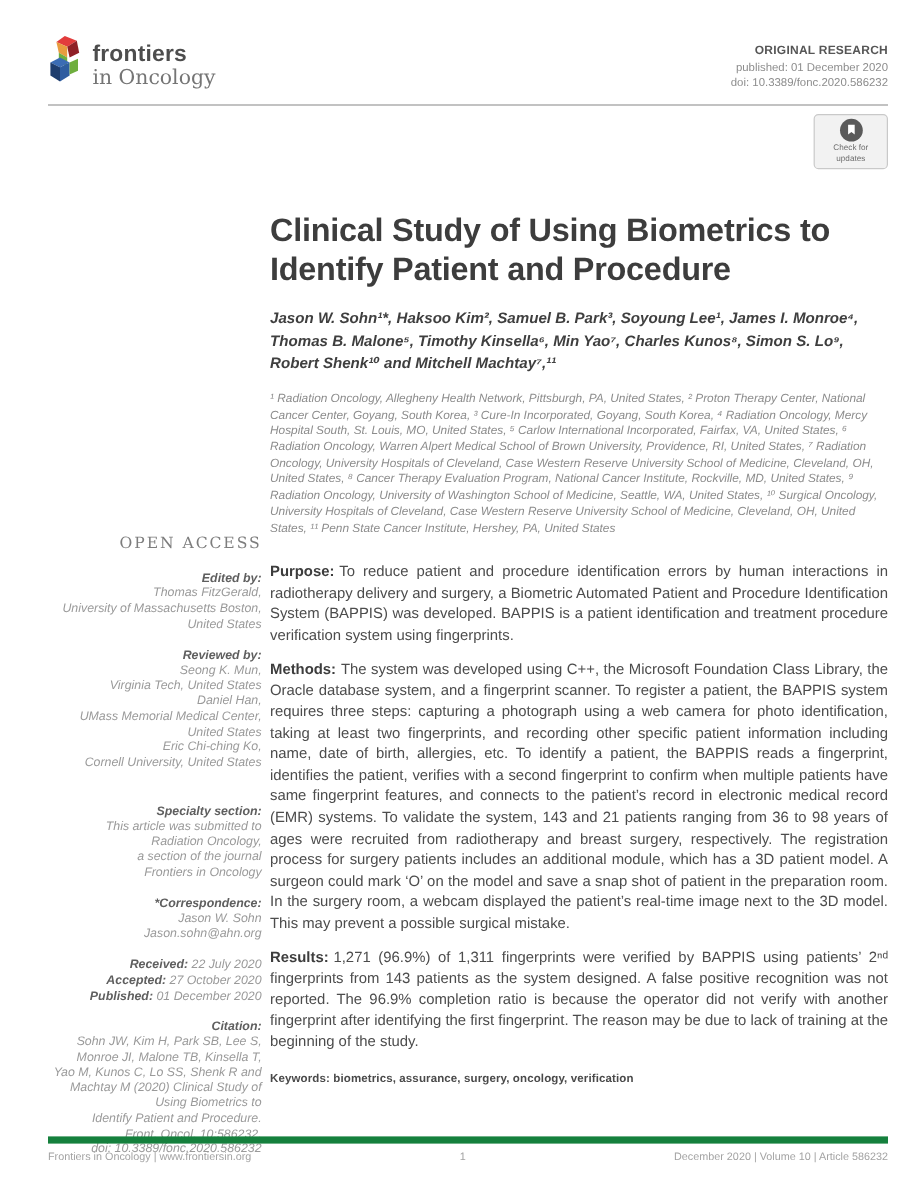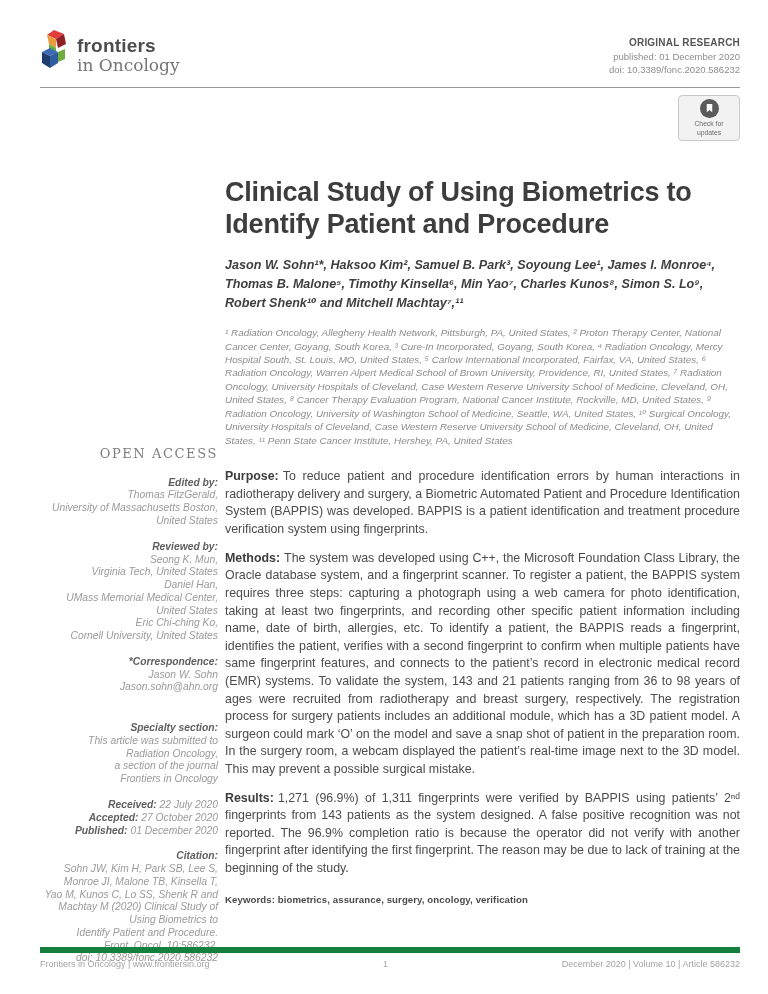--- a/index.html
+++ b/index.html
@@ -165,32 +165,32 @@
         <div class="sb-label">Reviewed by:</div>
         <div class="sb-text">Seong K. Mun,
 Virginia Tech, United States
 Daniel Han,
 UMass Memorial Medical Center,
 United States
 Eric Chi-ching Ko,
 Cornell University, United States</div>
       </div>
 
-      <div class="sb-block">
-        <div class="sb-label">*Correspondence:</div>
-        <div class="sb-text">Jason W. Sohn</div>
-        <div class="sb-text"><a class="sb-mail">Jason.sohn@ahn.org</a></div>
-      </div>
-
       <div class="sb-block big-gap">
         <div class="sb-label">Specialty section:</div>
         <div class="sb-text">This article was submitted to
 Radiation Oncology,
 a section of the journal
 Frontiers in Oncology</div>
+      </div>
+
+      <div class="sb-block">
+        <div class="sb-label">*Correspondence:</div>
+        <div class="sb-text">Jason W. Sohn</div>
+        <div class="sb-text"><a class="sb-mail">Jason.sohn@ahn.org</a></div>
       </div>
 
       <div class="sb-block">
         <div class="sb-dateline"><span class="sb-label">Received:</span> <span class="val">22 July 2020</span></div>
         <div class="sb-dateline"><span class="sb-label">Accepted:</span> <span class="val">27 October 2020</span></div>
         <div class="sb-dateline"><span class="sb-label">Published:</span> <span class="val">01 December 2020</span></div>
       </div>
 
       <div class="sb-block">
         <div class="sb-label">Citation:</div>

